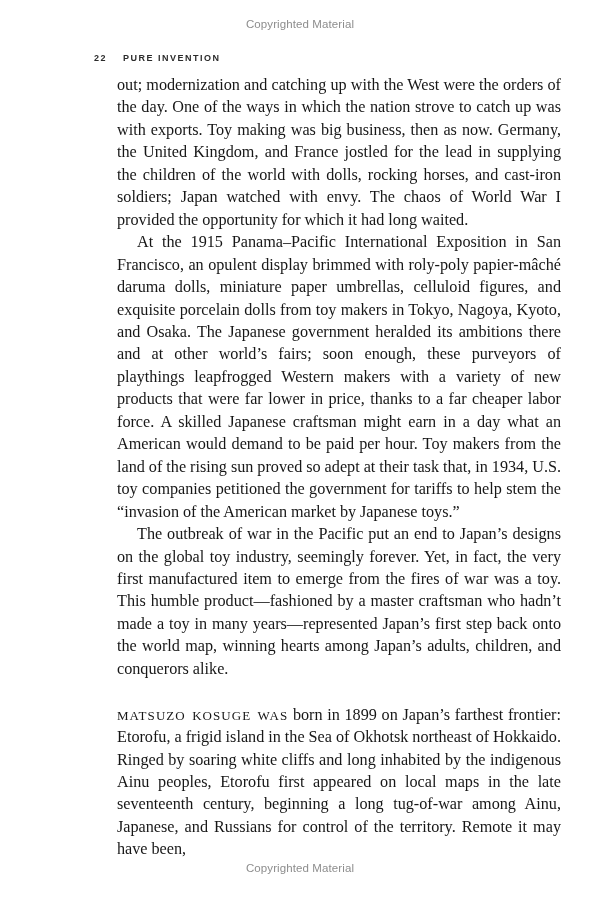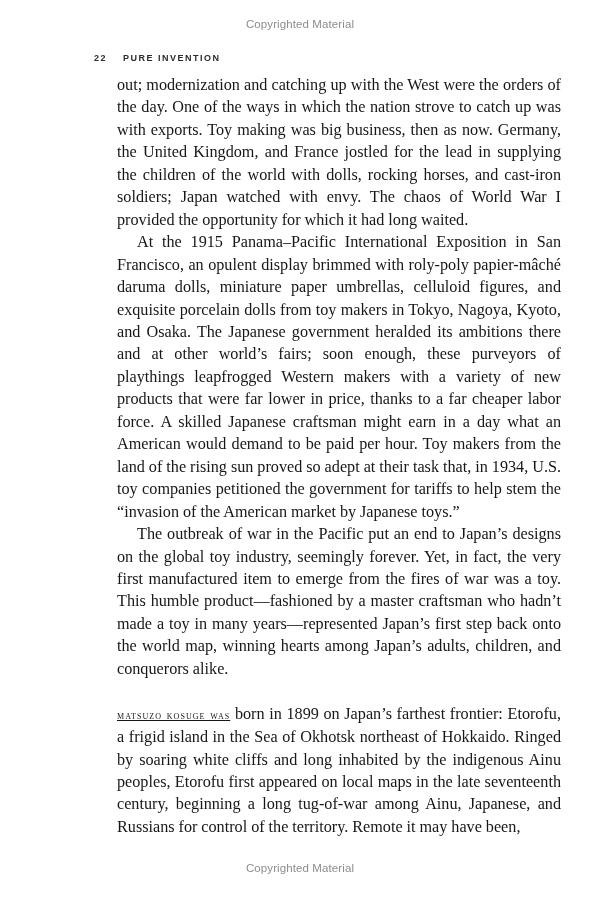--- a/index.html
+++ b/index.html
@@ -75,24 +75,23 @@
     color: #171717;
     word-spacing: -0.1px;
   }
   p.indent { text-indent: 20px; }
   p.space-before { margin-top: 22.45px; }
 
   .ital { }
 
   .smallcaps {
     font-variant: small-caps;
-    font-size: 12px;
+    font-size: 19px;
     letter-spacing: 1.05px;
     text-transform: lowercase;
-    text-decoration: underline;
   }
 </style>
 </head>
 <body>
 
 <div class="page">
 
   <div class="watermark watermark-top">Copyrighted Material</div>
 
   <div class="running-head">

